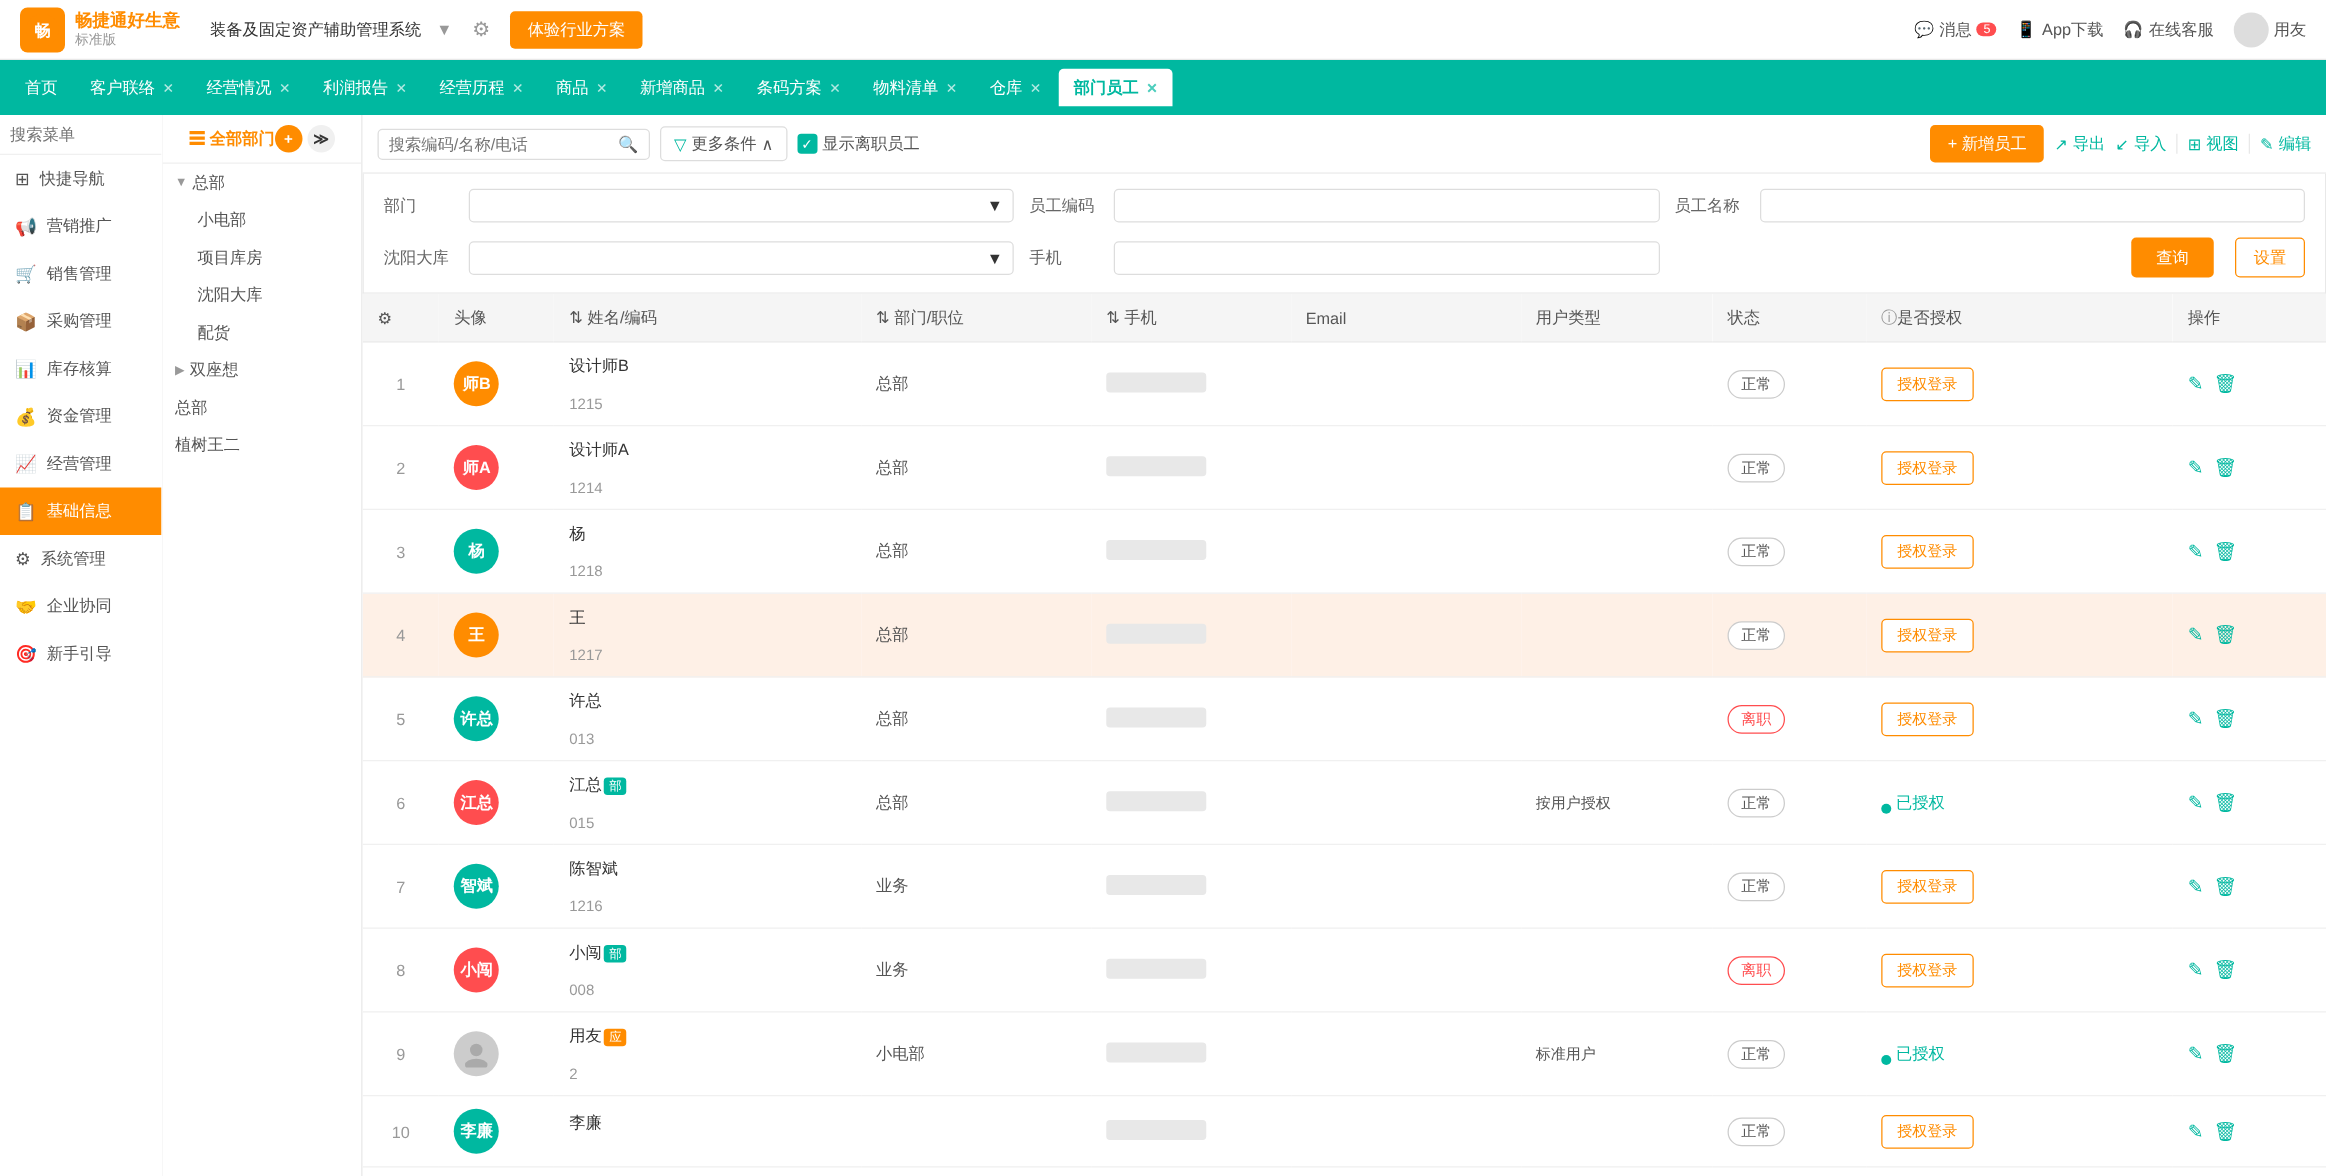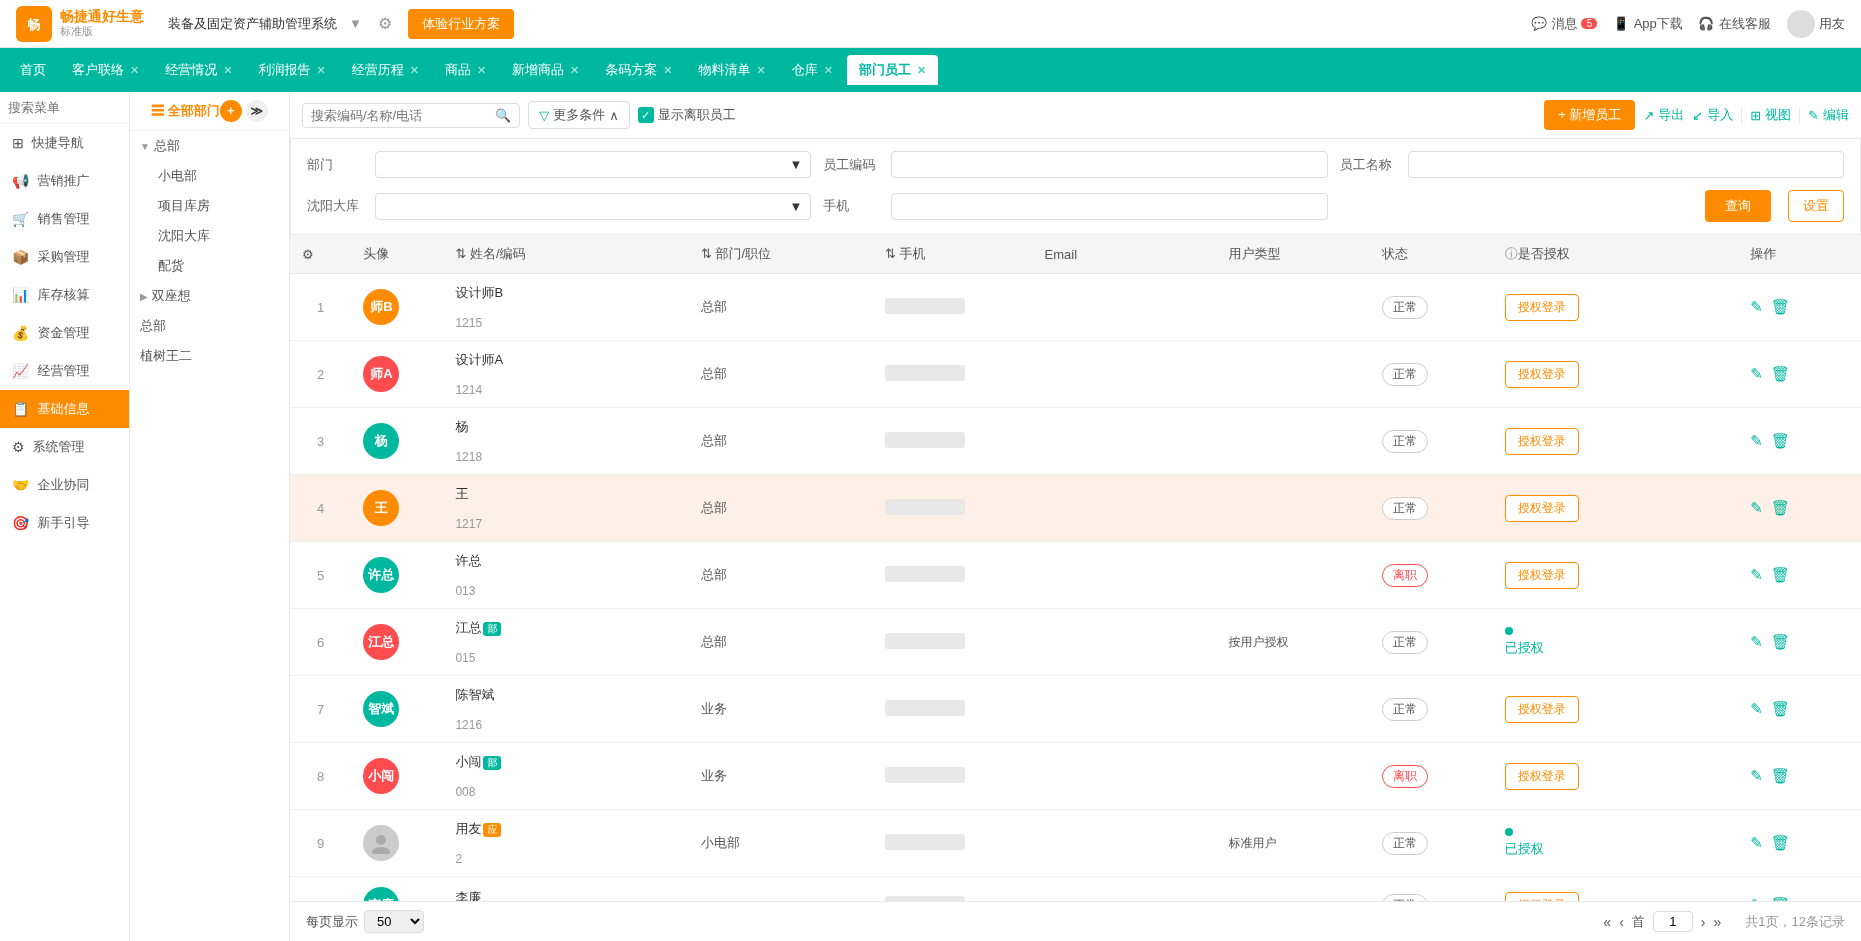--- a/index.html
+++ b/index.html
@@ -151,21 +151,21 @@
       border: 1px solid #ddd; background: #fff; color: #555;
       display: inline-block;
     }
     .status-normal { color: #555; border-color: #ccc; }
     .status-resigned { color: #ff4d4f; border-color: #ff4d4f; background: #fff; }
     .auth-btn {
       border: 1px solid #ff8c00; color: #ff8c00; background: #fff;
       padding: 4px 12px; border-radius: 4px; cursor: pointer; font-size: 12px;
       white-space: nowrap;
     }
-    .auth-granted { color: #00b8a0; font-size: 12px; display: flex; align-items: flex-start; gap: 4px; flex-direction: column; }
+    .auth-granted { color: #00b8a0; font-size: 12px; display: flex; align-items: flex-end; gap: 4px; }
     .auth-dot { width: 8px; height: 8px; border-radius: 50%; background: #00b8a0; display: inline-block; }
     .user-type-label { color: #555; font-size: 12px; }
     .op-btns { display: flex; gap: 8px; align-items: center; }
     .op-btn { color: #00b8a0; cursor: pointer; font-size: 15px; }
     .tag-badge {
       display: inline-block; padding: 0 4px; border-radius: 3px;
       font-size: 10px; margin-left: 2px; font-weight: normal;
     }
     .tag-dept { background: #00b8a0; color: #fff; }
     .tag-apply { background: #ff8c00; color: #fff; }
@@ -714,33 +714,15 @@
                 <div class="op-btns">
                   <span class="op-btn">✎</span>
                   <span class="op-btn">🗑</span>
                 </div>
               </td>
             </tr>
           </tbody>
       </table>
     </div>
 
-    <div class="pagination-bar">
-      <div style="display:flex;align-items:center;">
-        <span>每页显示</span>
-        <select class="page-size-select">
-          <option>50</option>
-          <option>100</option>
-        </select>
-      </div>
-      <div class="page-nav">
-        <button class="page-nav-btn">«</button>
-        <button class="page-nav-btn">‹</button>
-        <span>首</span>
-        <input class="page-input" type="text" value="1" style="">
-        <button class="page-nav-btn">›</button>
-        <button class="page-nav-btn">»</button>
-        <span class="total-text">共1页，12条记录</span>
-      </div>
-    </div>
 
   </div>
 </div>
 
 </body></html>

